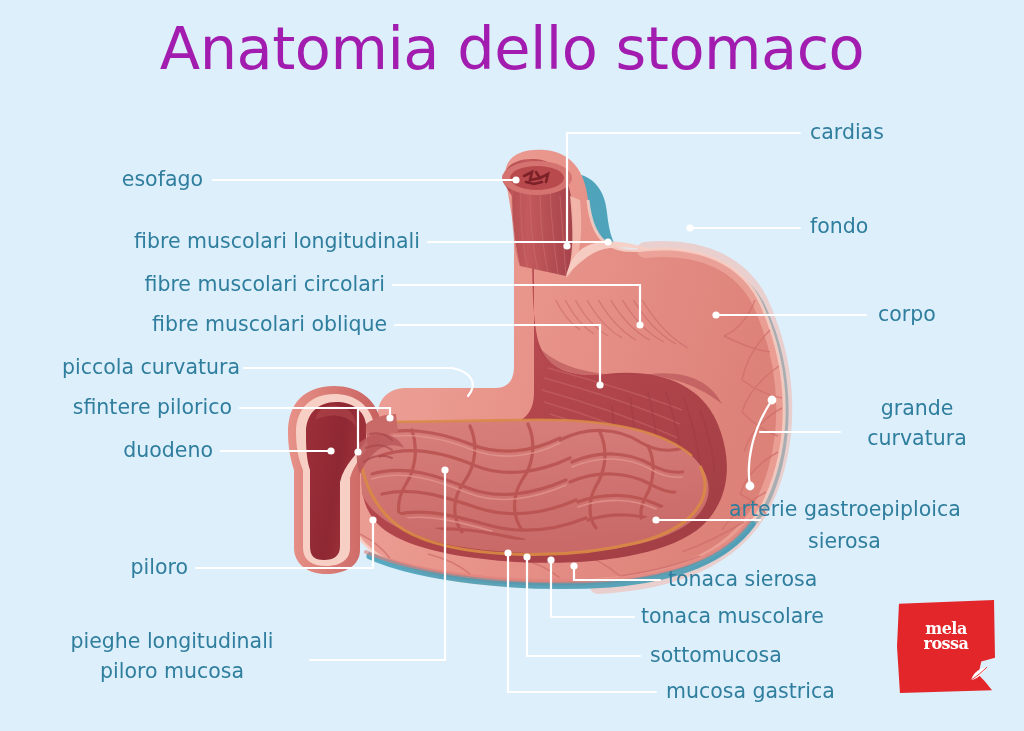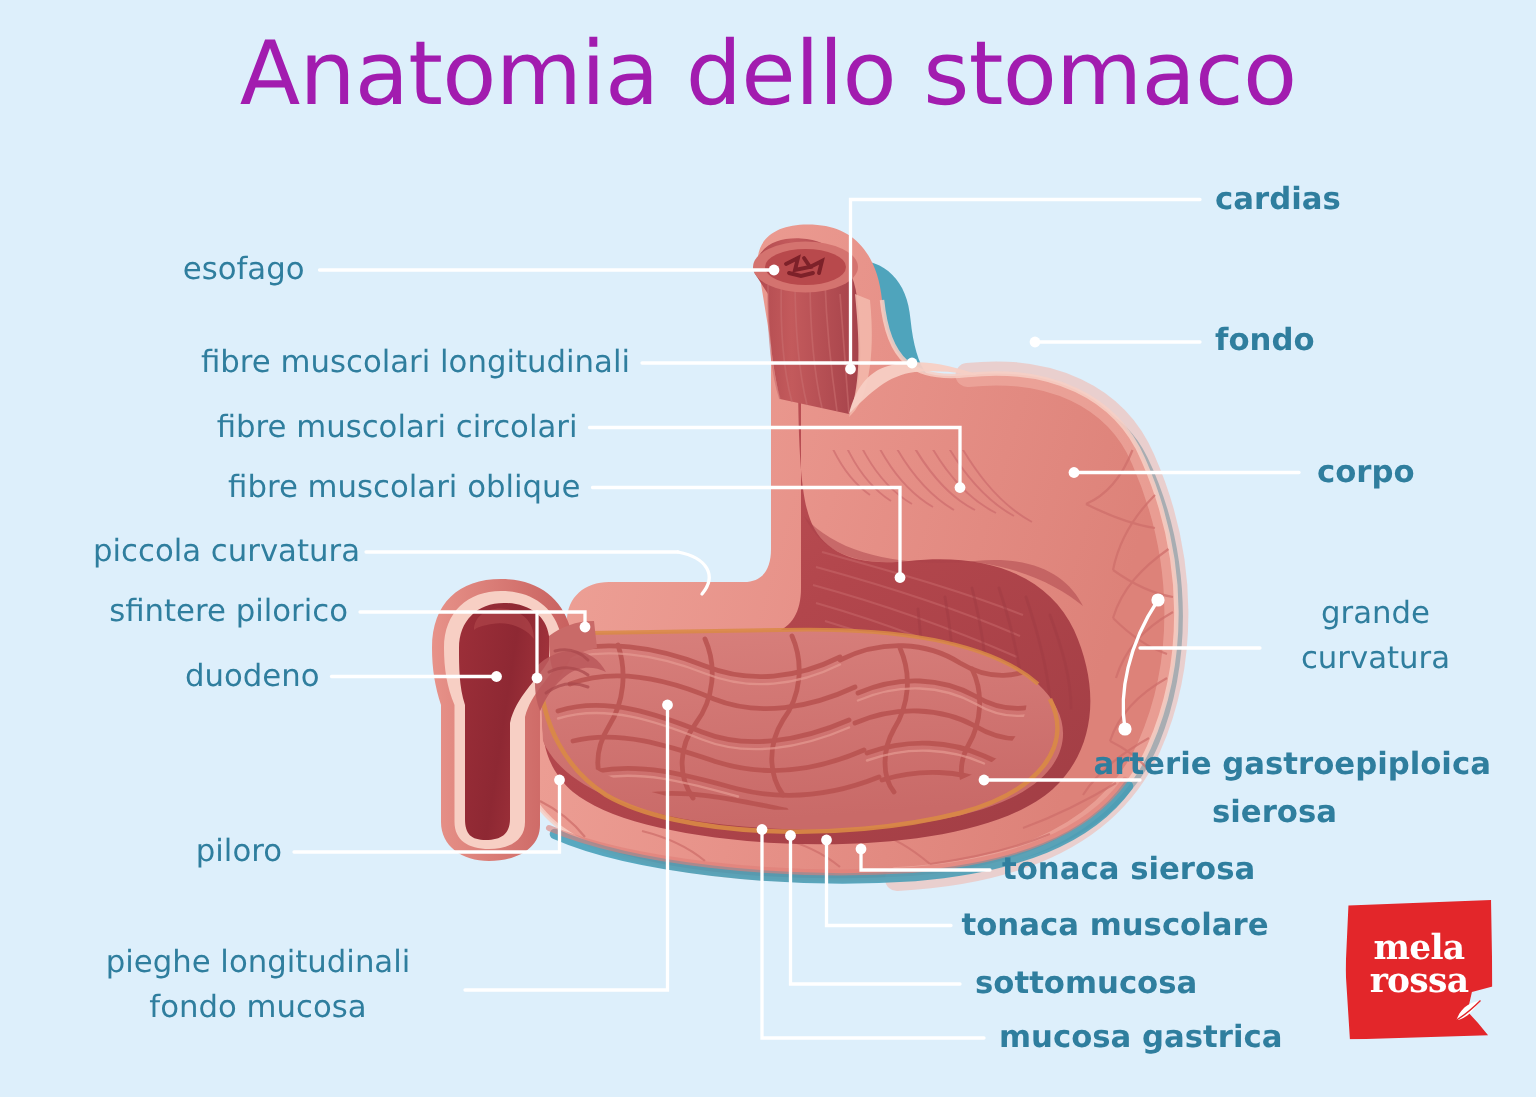--- a/index.html
+++ b/index.html
@@ -27,40 +27,40 @@
 
   .lbl {
     position:absolute;
     color:#2f7e9e;
     font-size:20.5px;
     font-family:"DejaVu Sans", sans-serif;
     white-space:nowrap;
     line-height:1.22;
   }
   .lbl.r { text-align:right; }
-  .lbl.l { text-align:left;font-weight:bold; }
+  .lbl.l { text-align:left; }
   .lbl.c { text-align:center; }
 
   
   #logo {
     position:absolute; left:897px; top:600px;
     width:98px; height:93px;
   }
   #logo .sq {
     position:absolute; inset:0;
     background:#e3262a;
     clip-path: polygon(2% 4%, 99% 0%, 100% 62%, 86% 66%, 83% 80%, 90% 88%, 97% 97%, 3% 100%, 0% 50%);
   }
   #logo .txt {
     position:absolute; left:0; top:21px; width:98px;
     text-align:center;
     color:#ffffff;
     font-family:"DejaVu Serif", serif;
     font-weight:700;
-    font-size:23px;
+    font-size:16px;
     line-height:0.95;
     letter-spacing:-0.5px;
   }
   #logo .leaf {
     position:absolute; right:6px; bottom:11px;
     width:20px; height:16px;
   }
 </style>
 </head>
 <body>
@@ -424,21 +424,21 @@
 
   <div class="lbl r" style="left:4px; top:355px; width:236px;">piccola curvatura</div>
 
   <div class="lbl r" style="left:0; top:395px; width:232px;">sfintere pilorico</div>
 
   <div class="lbl r" style="left:0; top:438px; width:213px;">duodeno</div>
 
   <div class="lbl c" style="left:40px; top:629px; width:264px;">pieghe longitudinali</div>
 
   <div class="lbl r" style="left:0; top:555px; width:188px;">piloro</div>
-  <div class="lbl c" style="left:40px; top:659px; width:264px;">fondo mucosa</div>
+  <div class="lbl c" style="left:40px; top:659px; width:264px;">piloro mucosa</div>
 
   <div class="lbl l" style="left:810px; top:120px;">cardias</div>
 
   <div class="lbl l" style="left:810px; top:214px;">fondo</div>
 
   <div class="lbl l" style="left:878px; top:302px;">corpo</div>
 
   <div class="lbl c" style="left:838px; top:426px; width:158px;">curvatura</div>
   <div class="lbl c" style="left:838px; top:396px; width:158px;">grande</div>
 

